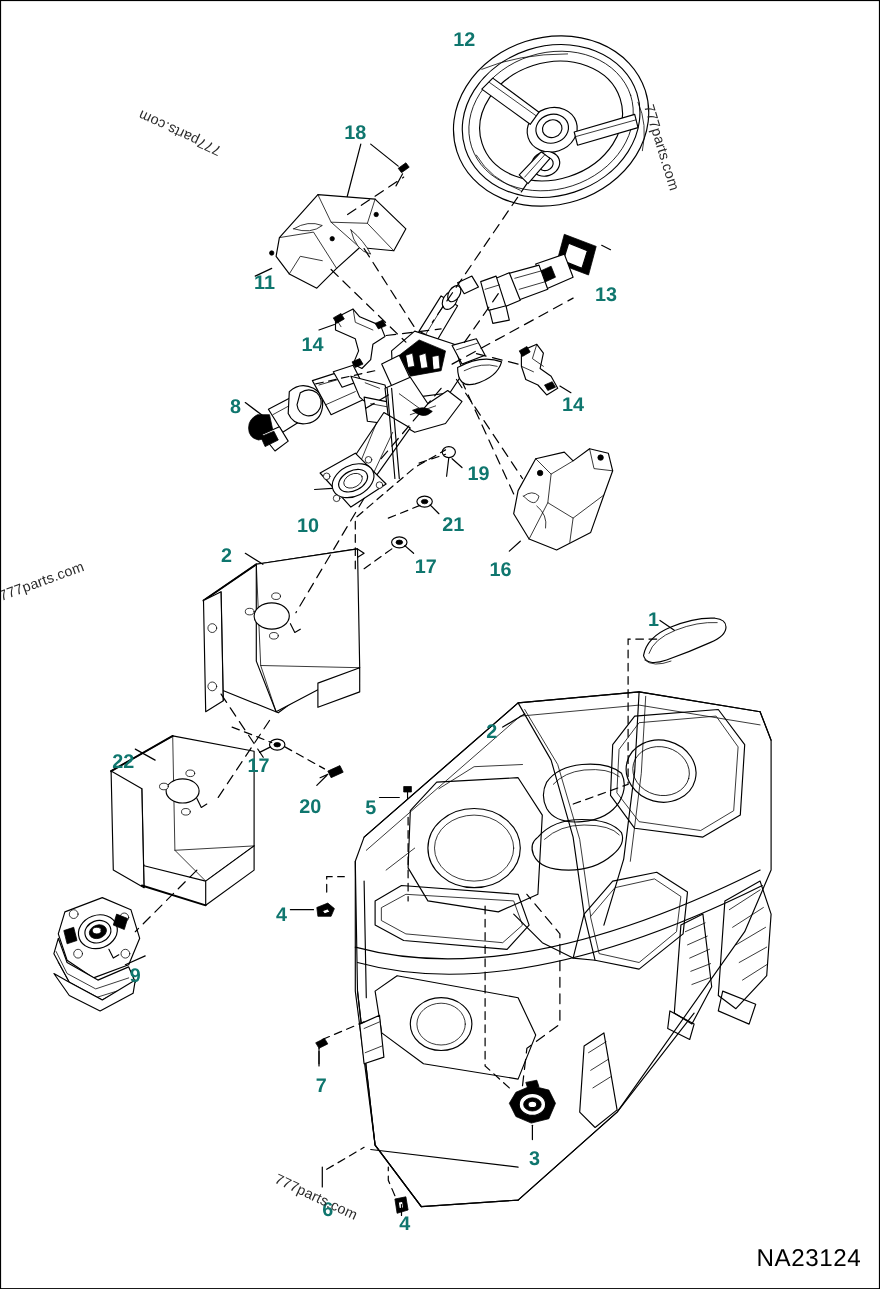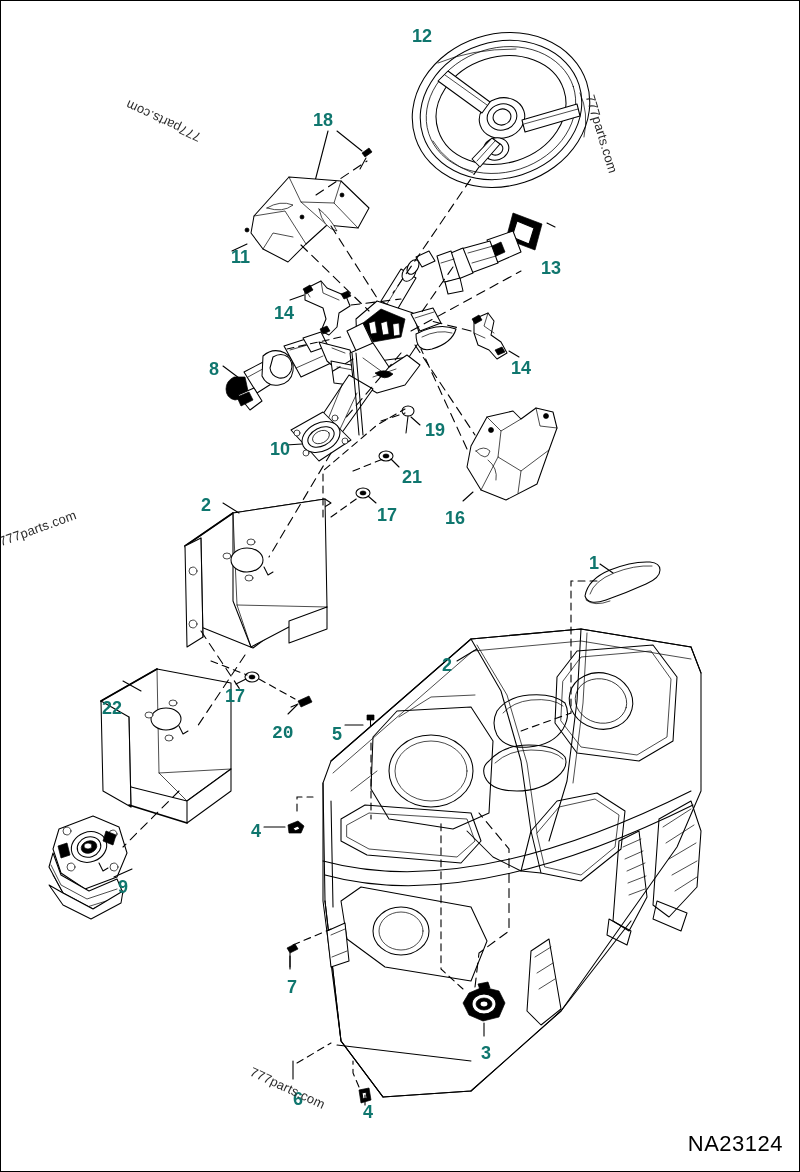--- a/index.html
+++ b/index.html
@@ -466,31 +466,31 @@
 
   </svg>
 
   <div class="num" style="left:411px;top:26px;">12</div>
   <div class="num" style="left:312px;top:110px;">18</div>
   <div class="num" style="left:230px;top:247px;">11</div>
   <div class="num" style="left:540px;top:228px;margin-top:30px;">13</div>
   <div class="num" style="left:273px;top:303px;">14</div>
   <div class="num" style="left:510px;top:358px;">14</div>
   <div class="num" style="left:208px;top:359px;">8</div>
-  <div class="num" style="left:269px;top:439px;">10</div>
+  <div class="num" style="left:269px;top:468px;">10</div>
   <div class="num" style="left:424px;top:420px;">19</div>
   <div class="num" style="left:401px;top:467px;text-align:right;">21</div>
   <div class="num" style="left:376px;top:505px;">17</div>
   <div class="num" style="left:444px;top:508px;text-align:center;">16</div>
   <div class="num" style="left:200px;top:495px;">2</div>
   <div class="num" style="left:588px;top:553px;">1</div>
   <div class="num" style="left:441px;top:655px;">2</div>
-  <div class="num" style="left:101px;top:698px;">22</div>
+  <div class="num" style="left:101px;top:682px;">22</div>
   <div class="num" style="left:224px;top:686px;">17</div>
-  <div class="num" style="left:271px;top:723px;font-family:Liberation Mono, monospace;">20</div>
+  <div class="num" style="left:271px;top:723px;">20</div>
   <div class="num" style="left:331px;top:724px;">5</div>
   <div class="num" style="left:250px;top:821px;">4</div>
   <div class="num" style="left:117px;top:877px;">9</div>
   <div class="num" style="left:286px;top:977px;">7</div>
   <div class="num" style="left:480px;top:1043px;">3</div>
   <div class="num" style="left:292px;top:1089px;">6</div>
   <div class="num" style="left:362px;top:1102px;">4</div>
 
   <div class="wm" style="left:196px;top:144px;transform:rotate(205deg);transform-origin:0 0;">777parts.com</div>
   <div class="wm" style="left:596px;top:92px;transform:rotate(73deg);transform-origin:0 0;">777parts.com</div>

